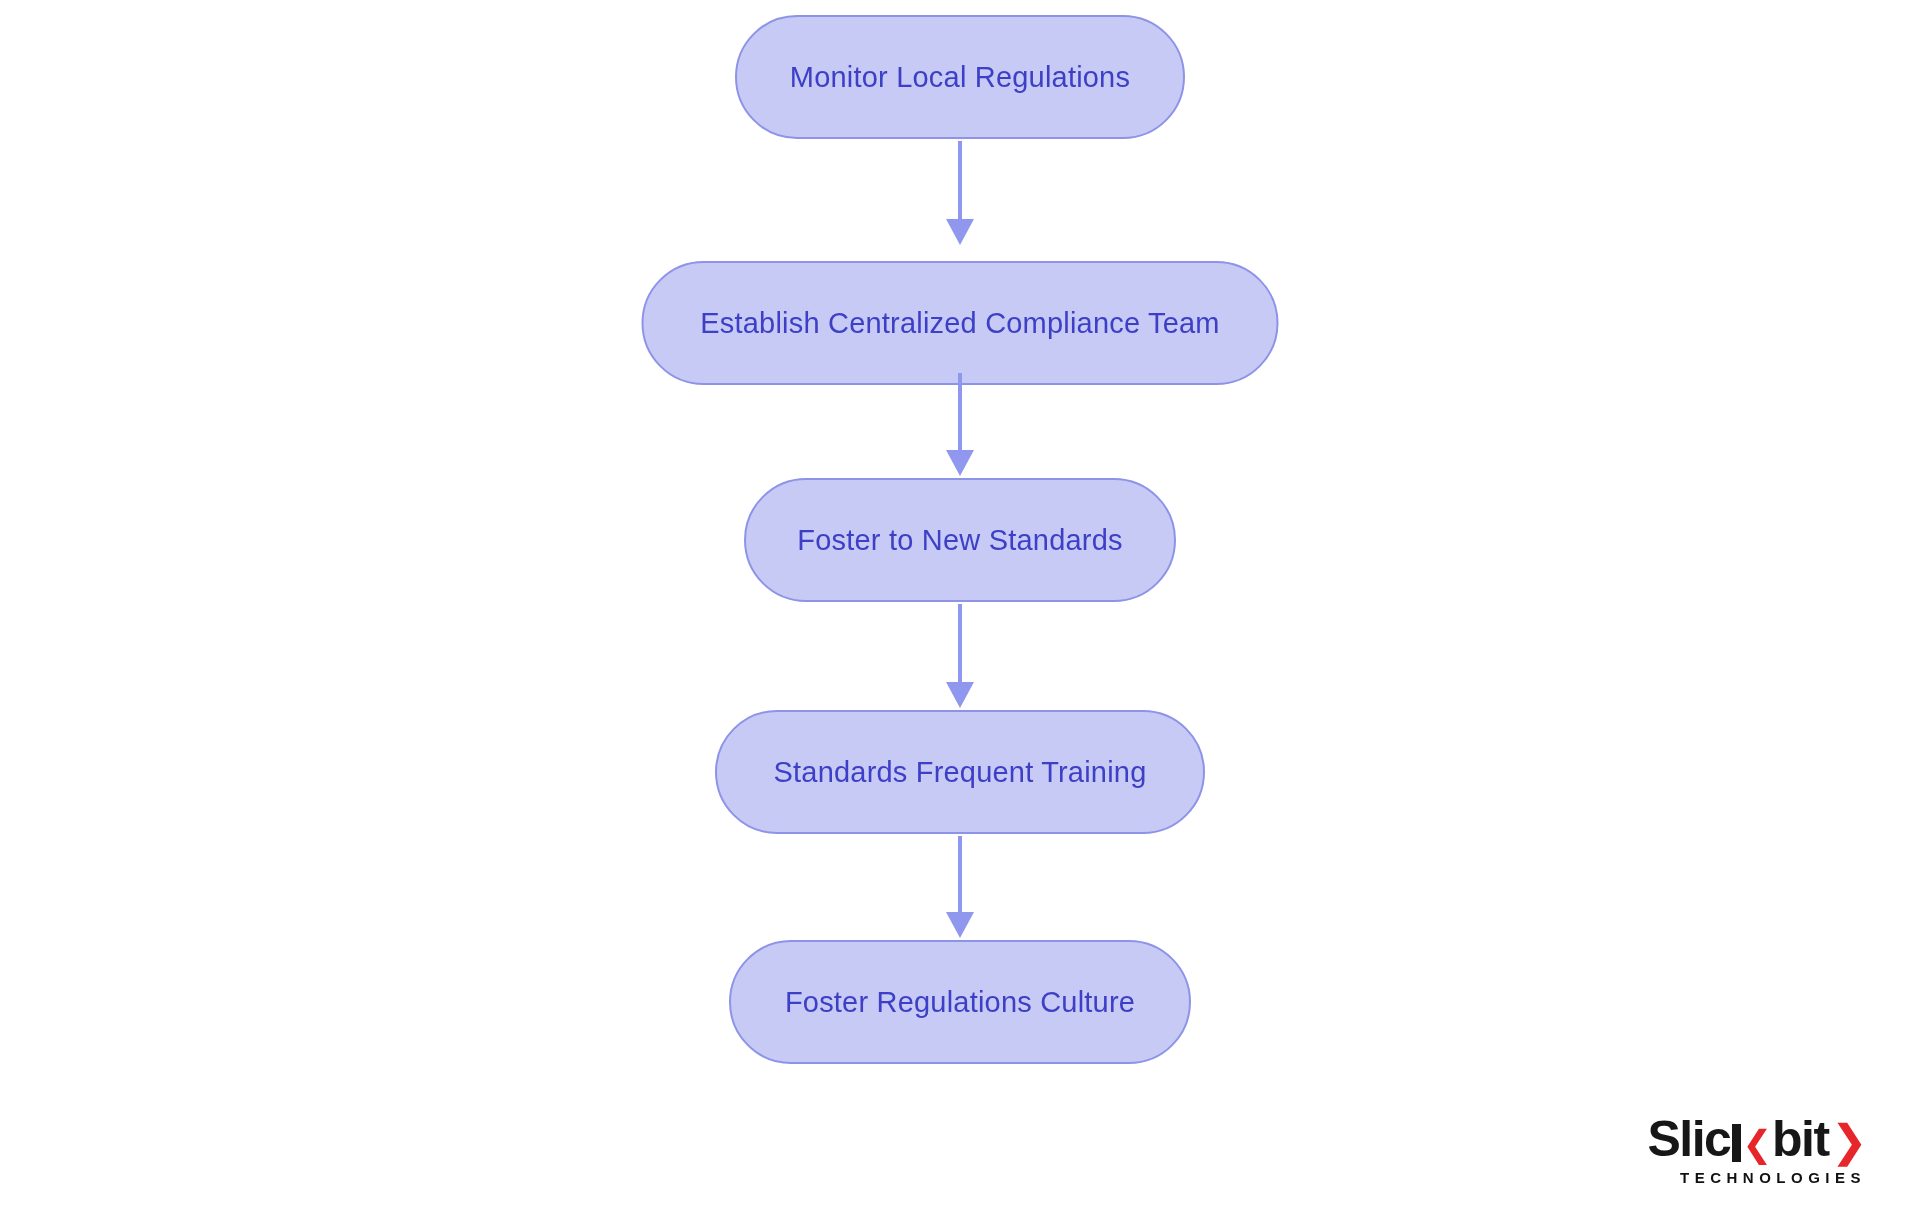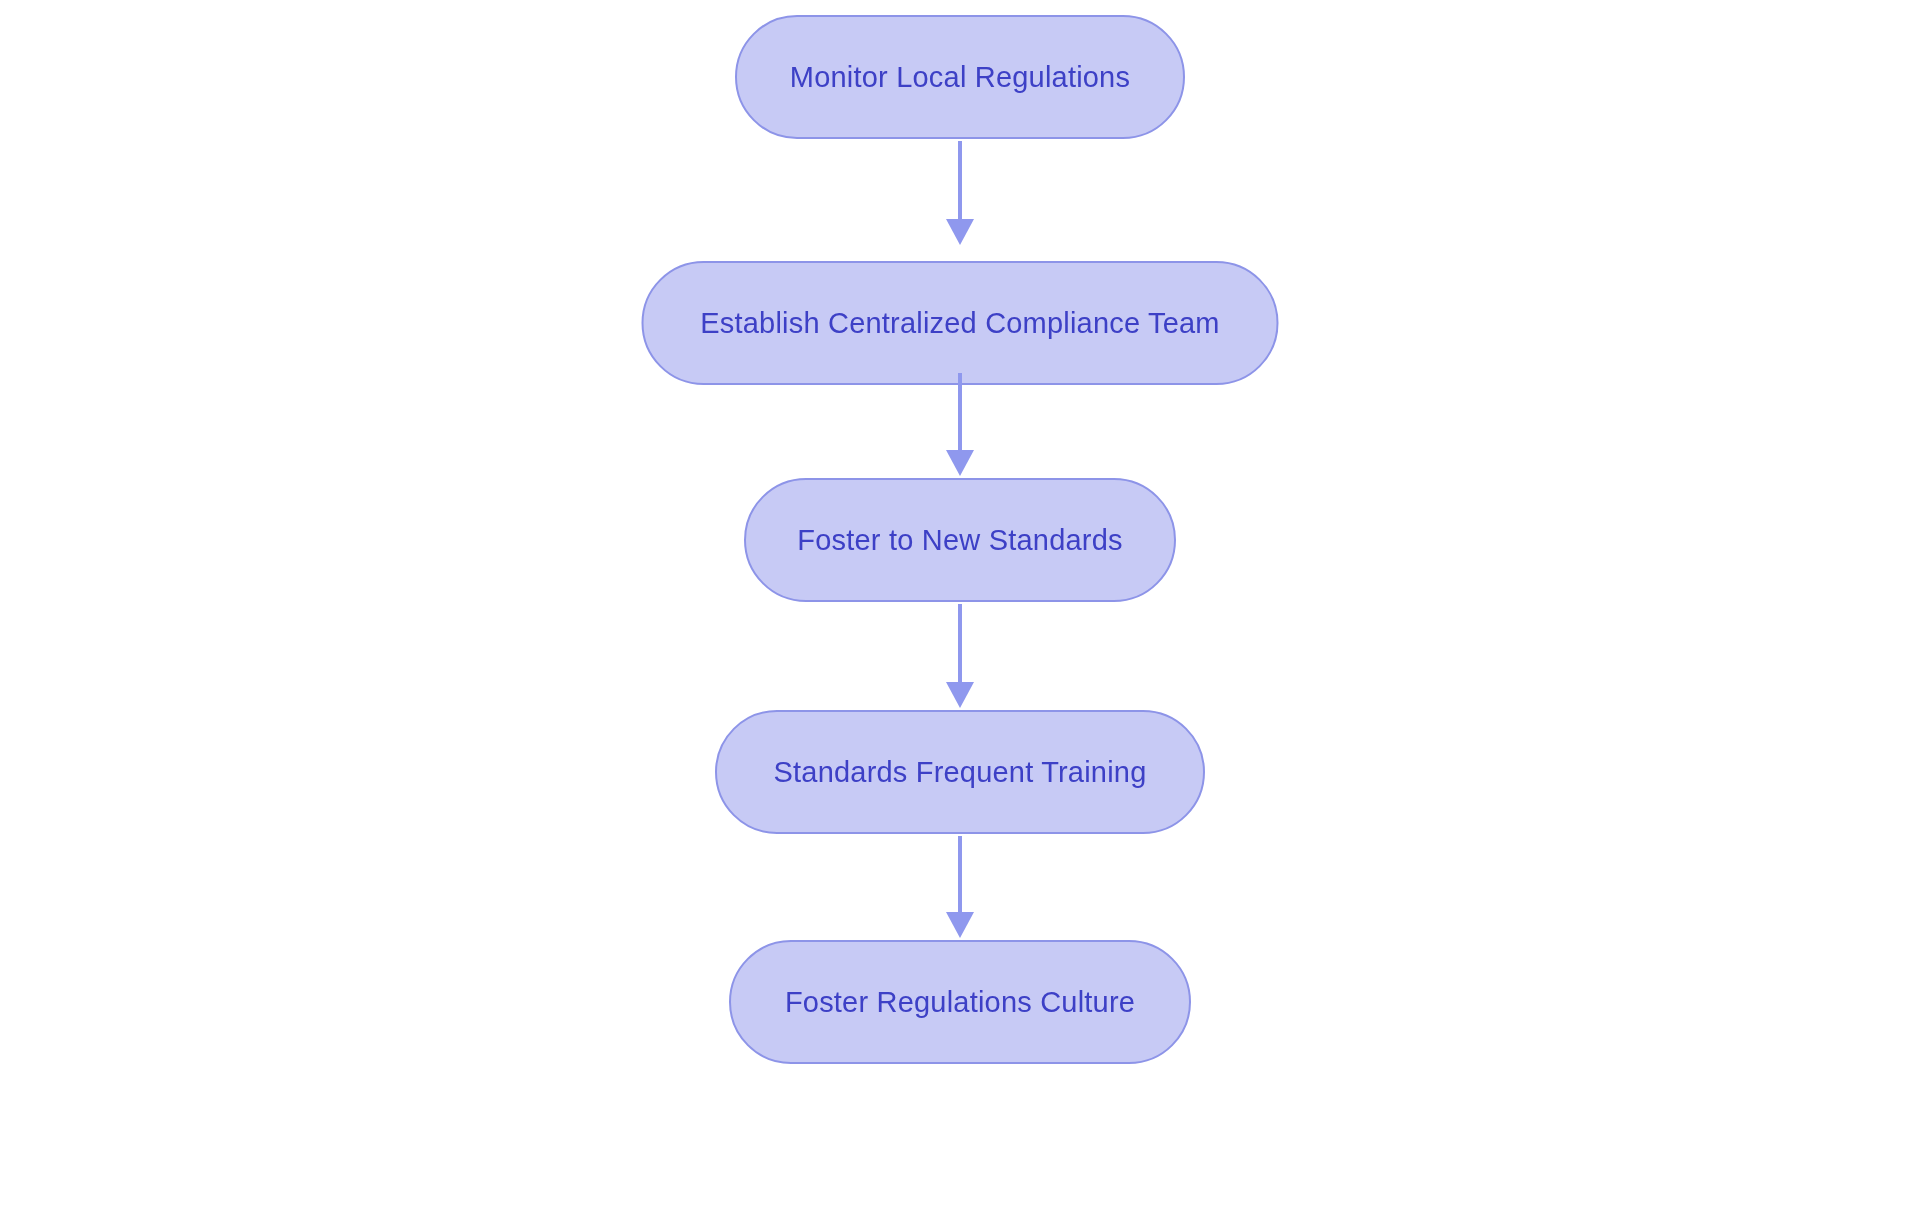--- a/index.html
+++ b/index.html
@@ -156,14 +156,26 @@
 
   <div class="arrow arrow-4">
     <div class="arrow-line"></div>
     <div class="arrow-head"></div>
   </div>
 
   <div class="node node-5">
     <span class="node-label">Foster Regulations Culture</span>
   </div>
 
+  <div class="logo">
+    <div class="logo-wordmark">
+      <span>Slic</span>
+      <span class="logo-k">
+          <span class="logo-k-stem"></span>
+          <span class="logo-chevron-left">❮</span>
+        </span>
+      <span>bit</span>
+      <span class="logo-chevron-right">❯</span>
+    </div>
+    <div class="logo-subtext">TECHNOLOGIES</div>
+  </div>
 
 </div>
 
 </body></html>

